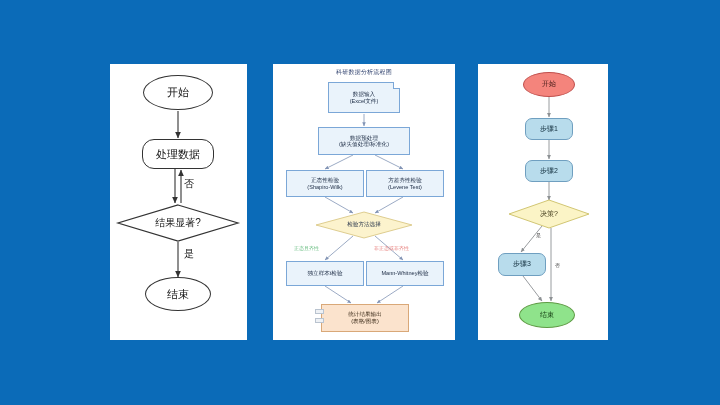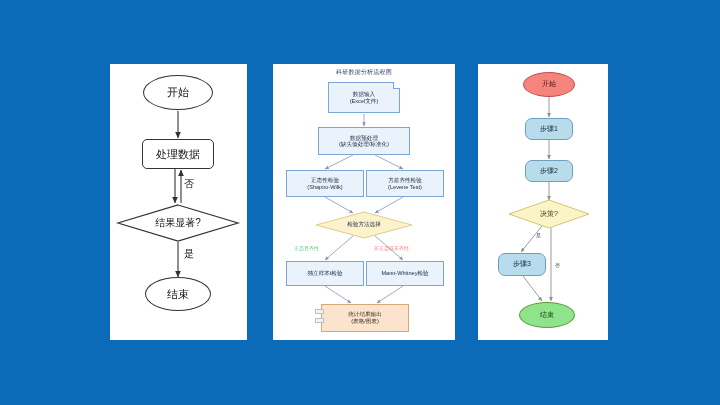--- a/index.html
+++ b/index.html
@@ -35,21 +35,21 @@
   
   .p1-ellipse{
     border:1.3px solid #333;
     border-radius:50%;
     background:#fff;
     color:#111;
     font-size:11px;
   }
   .p1-rect{
     border:1.3px solid #333;
-    border-radius:5px;
+    border-radius:12px;
     background:#fff;
     color:#111;
     font-size:11px;
   }
   .p1-diamond-wrap{position:absolute;text-align:center;}
   .p1-diamond-lbl{
     position:absolute;left:0;top:0;width:100%;height:100%;
     display:flex;align-items:center;justify-content:center;
     font-size:10px;color:#111;
   }

